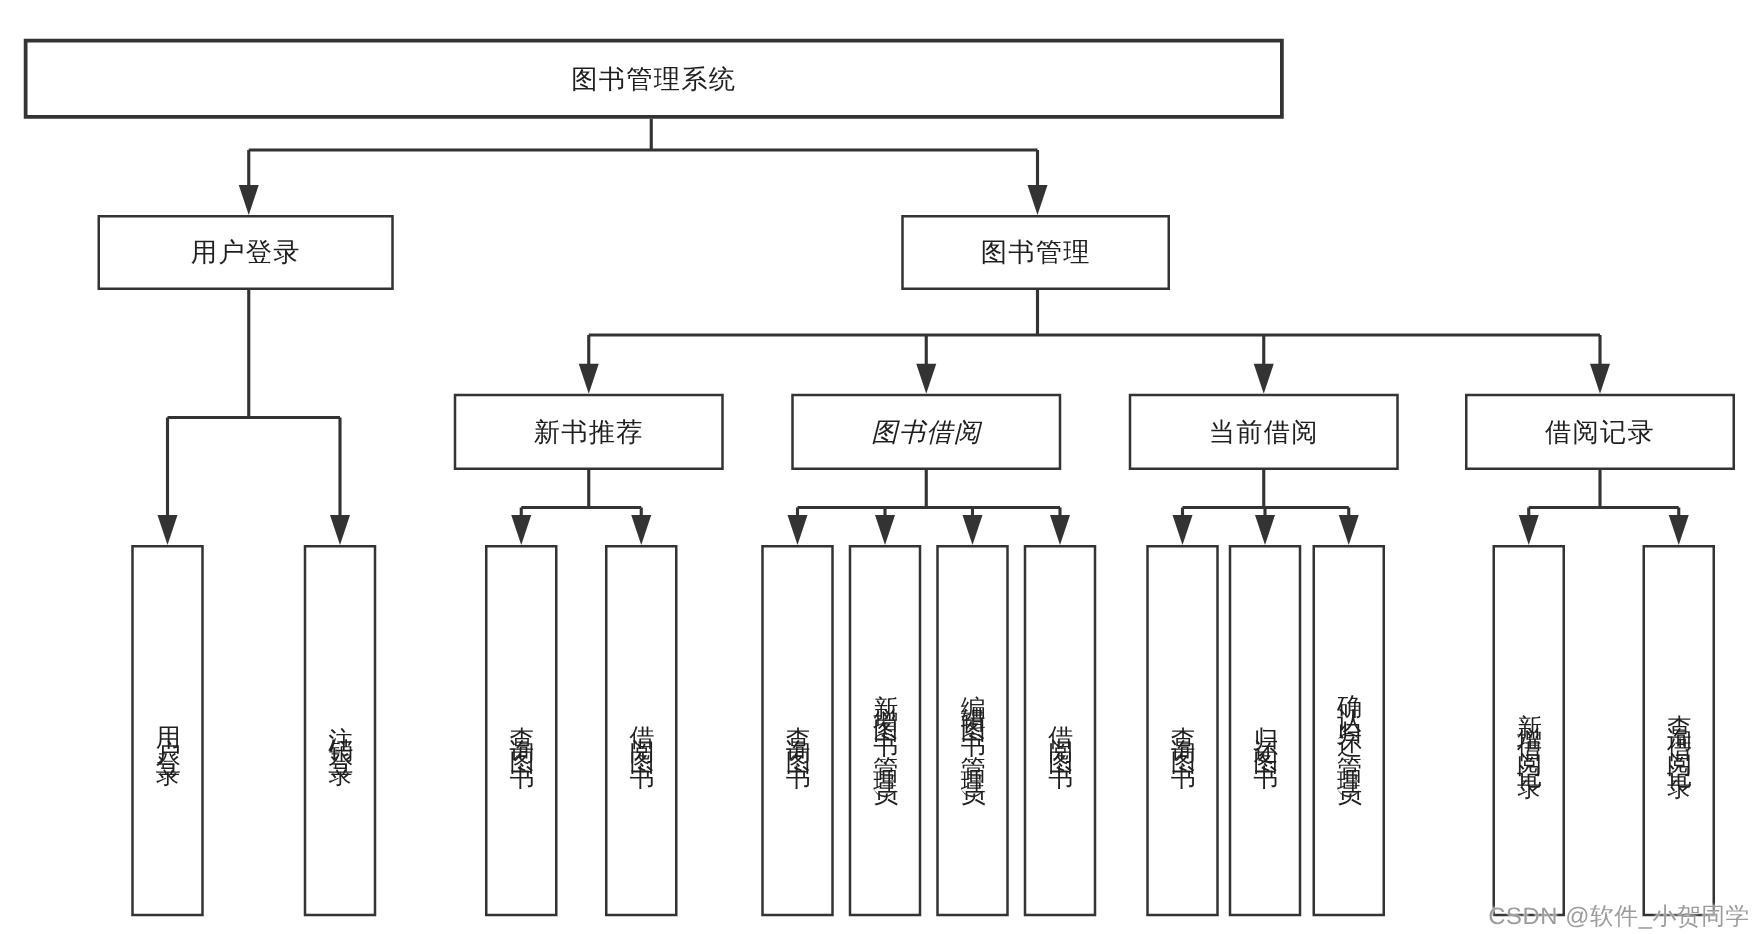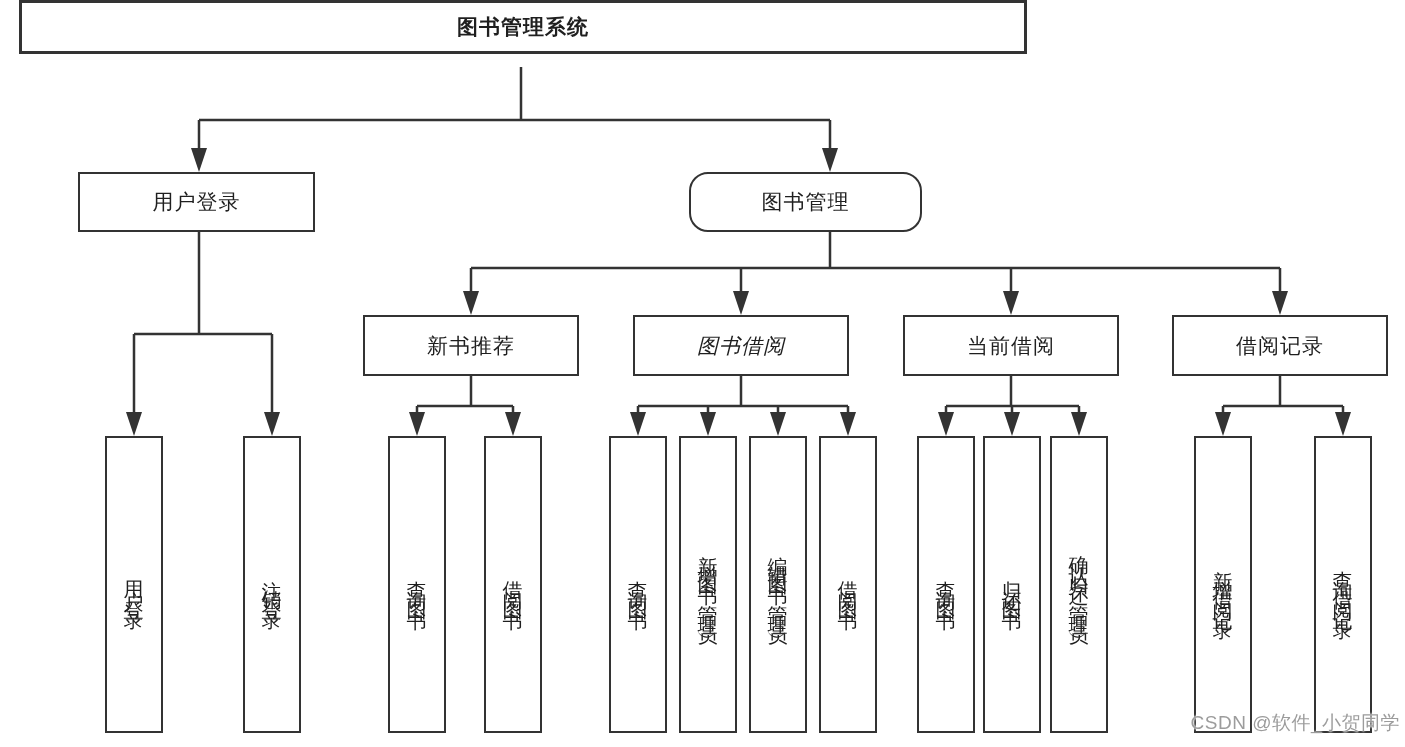--- a/index.html
+++ b/index.html
@@ -15,21 +15,21 @@
     display:flex; align-items:center; justify-content:center;
     text-align:center;
   }
   .box.root { border-width:3px; }
   .h-label { font-size:21px; letter-spacing:1px; white-space:nowrap; }
   .leaf {
     writing-mode:vertical-rl; text-orientation:upright;
     font-size:20px; letter-spacing:10px; line-height:1;
   }
   .watermark {
-    position:absolute; right:5px; bottom:11px;
+    position:absolute; right:5px; bottom:1px;
     font-size:19px; color:var(--watermark,#9c9c9c); letter-spacing:0.5px;
     text-shadow:0 0 2px #fff, 0 0 3px #fff; white-space:nowrap;
   }
 </style>
 </head>
 <body>
 
 <div class="stage">
 
   <svg class="connectors" viewBox="0 0 1405 747" fill="none" stroke="currentColor" stroke-width="2.5">
@@ -75,24 +75,24 @@
       <polygon fill="currentColor" stroke="none" points="1071,412 1087,412 1079,436"></polygon>
     </g>
 
     <g>
       <path d="M1280,376 V406 M1223,406 H1343 M1223,406 V413 M1343,406 V413"></path>
       <polygon fill="currentColor" stroke="none" points="1215,412 1231,412 1223,436"></polygon>
       <polygon fill="currentColor" stroke="none" points="1335,412 1351,412 1343,436"></polygon>
     </g>
   </svg>
 
-  <div class="box root h-label" style="left:19px; top:0; width:1008px; height:54px;font-weight:bold;">图书管理系统</div>
+  <div class="box root h-label" style="left:19px; top:31px; width:1008px; height:64px;">图书管理系统</div>
 
   <div class="box h-label" style="left:78px; top:172px; width:237px; height:60px;">用户登录</div>
-  <div class="box h-label" style="left:689px; top:172px; width:233px; height:60px;border-radius:19px;">图书管理</div>
+  <div class="box h-label" style="left:721px; top:172px; width:215px; height:60px;">图书管理</div>
 
   <div class="box h-label" style="left:363px; top:315px; width:216px; height:61px;text-align:right;">新书推荐</div>
   <div class="box h-label" style="left:633px; top:315px; width:216px; height:61px;font-style:italic;">图书借阅</div>
   <div class="box h-label" style="left:1172px; top:315px; width:216px; height:61px;">借阅记录</div>
   <div class="box h-label" style="left:903px; top:315px; width:216px; height:61px;">当前借阅</div>
 
   <div class="box leaf" style="left:105px; top:436px; width:58px; height:297px;">用户登录</div>
   <div class="box leaf" style="left:243px; top:436px; width:58px; height:297px;">注销登录</div>
 
   <div class="box leaf" style="left:388px; top:436px; width:58px; height:297px;">查询图书</div>

